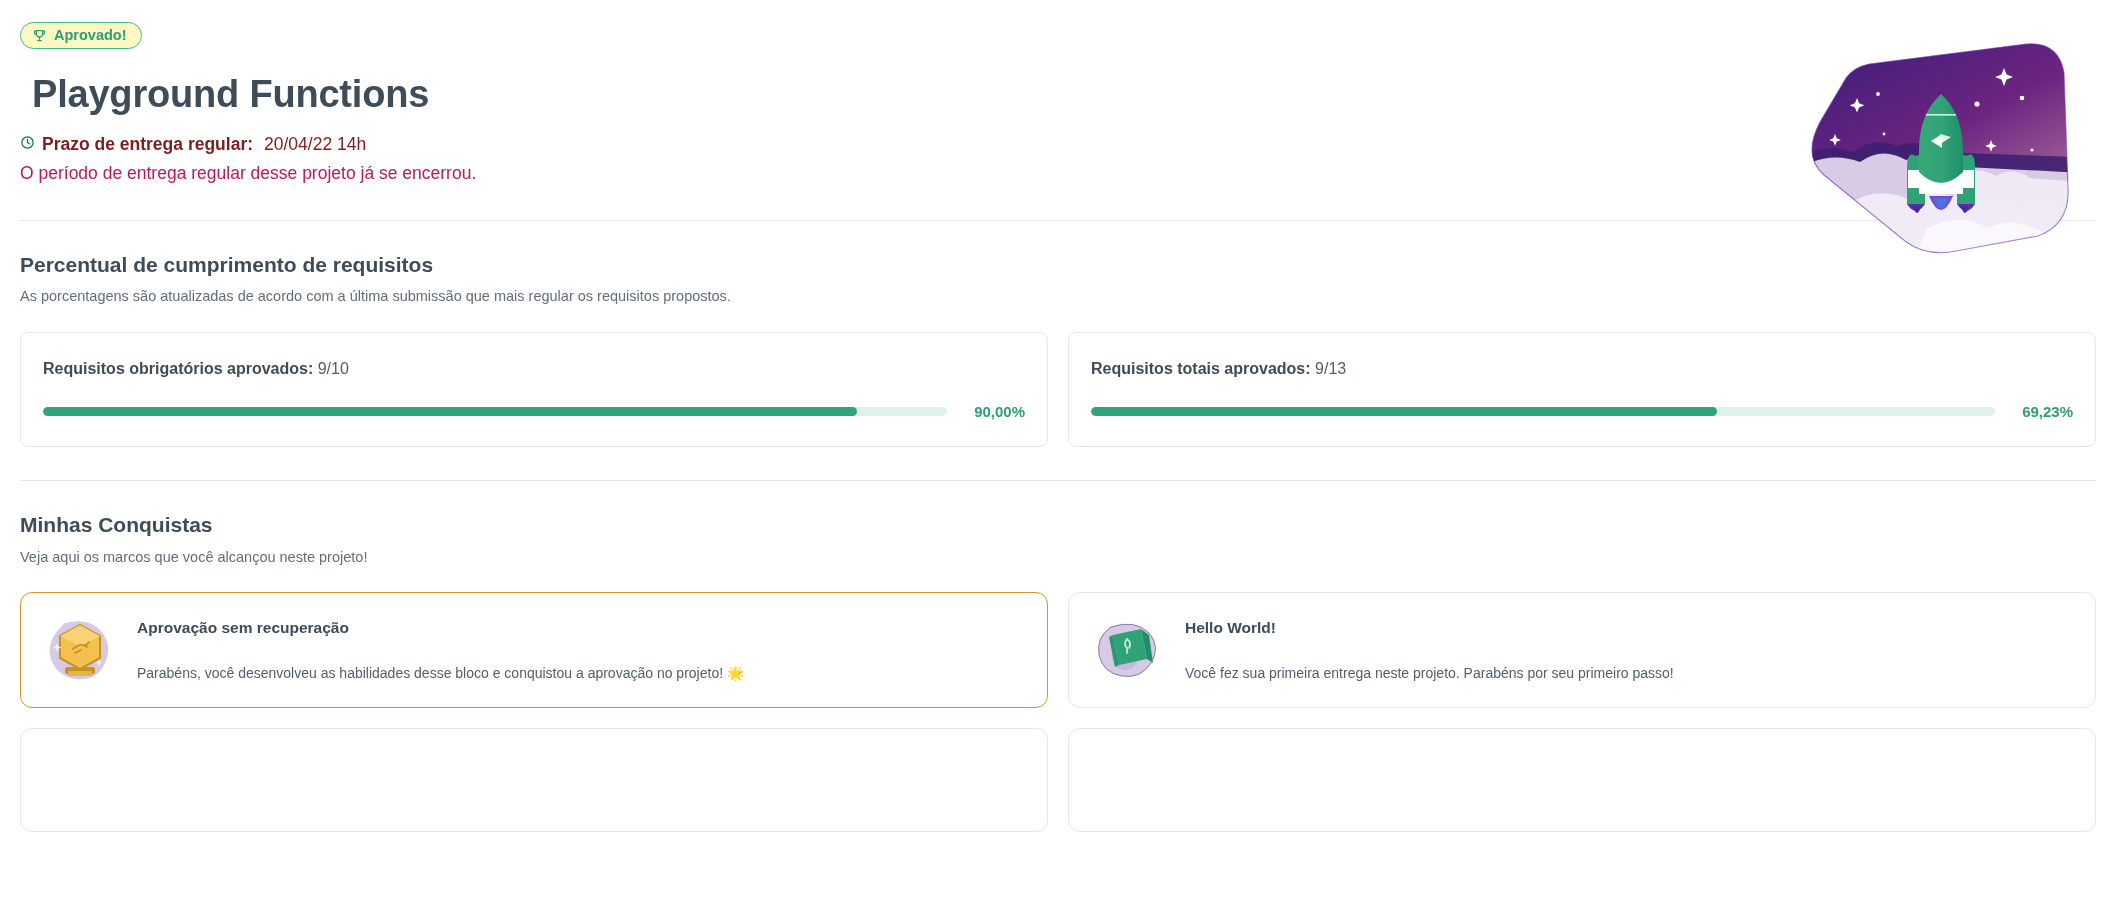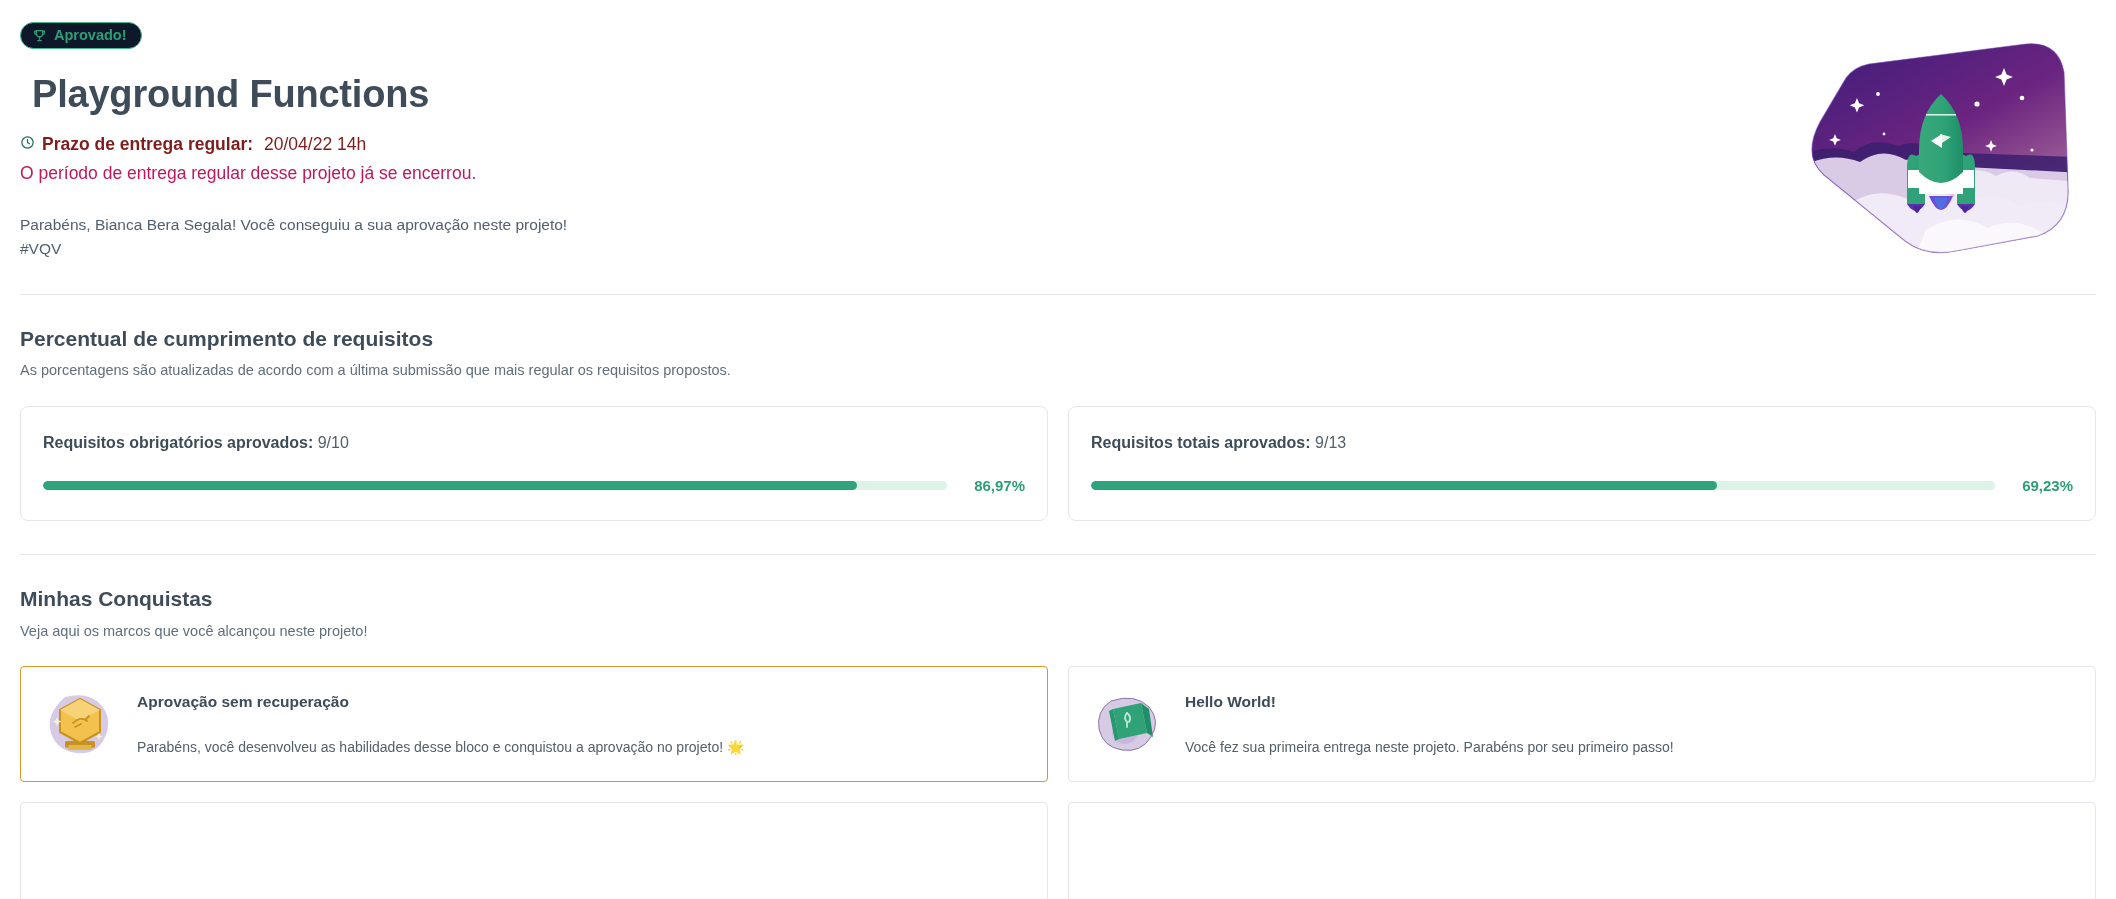--- a/index.html
+++ b/index.html
@@ -27,21 +27,21 @@
     display: inline-flex;
     align-items: center;
     gap: 7px;
     border: 1.5px solid #3dbd8a;
     border-radius: 999px;
     padding: 5px 14px 5px 11px;
     color: #2e9e74;
     font-size: 14.5px;
     font-weight: 700;
     line-height: 1;
-    background: #0f172a;
+    background: #fef9c3;
   }
   .badge svg { display:block; }
 
   h1.title {
     font-size: 38px;
     font-weight: 700;
     color: #3e4c59;
     letter-spacing: -0.2px;
     margin: 24px 0 14px 12px;
     line-height: 1.15;
@@ -160,21 +160,21 @@
     font-size: 15px;
     font-weight: 700;
     white-space: nowrap;
     min-width: 62px;
     text-align: right;
   }
 
   
   .ach-card {
     border: 1px solid #e4e7eb;
-    border-radius: 4px;
+    border-radius: 12px;
     background: #fff;
     padding: 20px 22px;
     display: flex;
     align-items: center;
     gap: 20px;
     min-height: 104px;
   }
   .ach-card.highlight { border: 1.5px solid #d79628; }
   .ach-icon { width: 74px; height: 74px; flex: 0 0 74px; }
   .ach-icon svg { display: block; width: 100%; height: 100%; }
@@ -219,24 +219,20 @@
         <svg width="15" height="15" viewBox="0 0 24 24" fill="none" stroke="#14714f" stroke-width="2" stroke-linecap="round" stroke-linejoin="round">
           <circle cx="12" cy="12" r="9"></circle>
             <path d="M12 7v5l3 2"></path>
         </svg>
       </span>
       <span class="dl-label">Prazo de entrega regular:</span>
       <span class="dl-value">20/04/22 14h</span>
     </div>
     <div class="deadline-note">O período de entrega regular desse projeto já se encerrou.</div>
 
-    <div class="congrats">
-      <div>Parabéns, Bianca Bera Segala! Você conseguiu a sua aprovação neste projeto!</div>
-      <div>#VQV</div>
-    </div>
 
 
     <div class="hero-art">
       <svg viewBox="0 0 268 222" width="268" height="222">
         <defs>
           <linearGradient id="skyG" x1="0.15" y1="0" x2="0.8" y2="1">
             <stop offset="0%" stop-color="#3d1d7a"></stop>
             <stop offset="45%" stop-color="#6b2480"></stop>
             <stop offset="75%" stop-color="#9e5f96"></stop>
             <stop offset="100%" stop-color="#cdbadd"></stop>
@@ -316,21 +312,21 @@
 
       <div class="card">
         <div class="req-label">
           <span>Requisitos obrigatórios aprovados:</span>
           <span class="frac">9/10</span>
         </div>
         <div class="bar-row">
           <div class="bar-track">
             <div class="bar-fill" style="width: 90%;"></div>
           </div>
-          <span class="bar-pct">86,97%</span>
+          <span class="bar-pct">90,00%</span>
         </div>
       </div>
 
       <div class="card">
         <div class="req-label">
           <span>Requisitos totais aprovados:</span>
           <span class="frac">9/13</span>
         </div>
         <div class="bar-row">
           <div class="bar-track">

